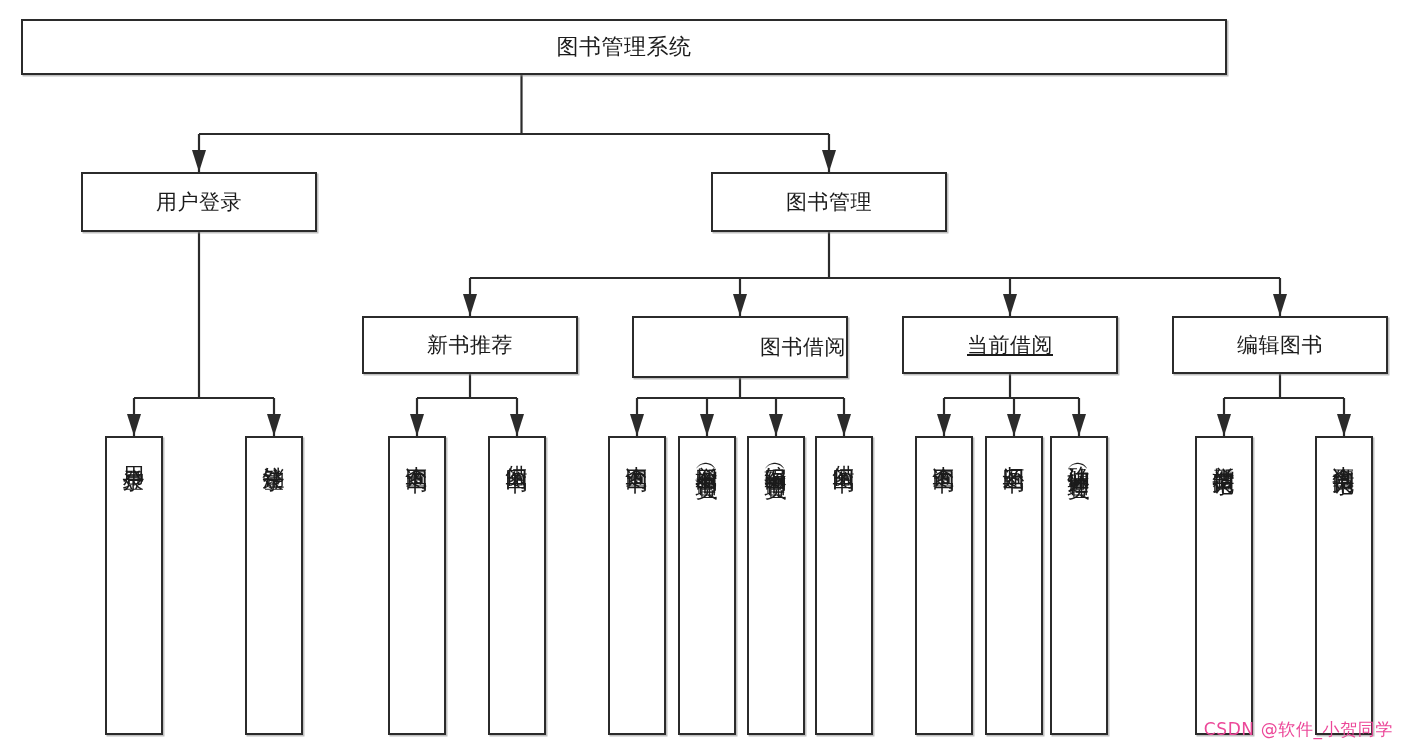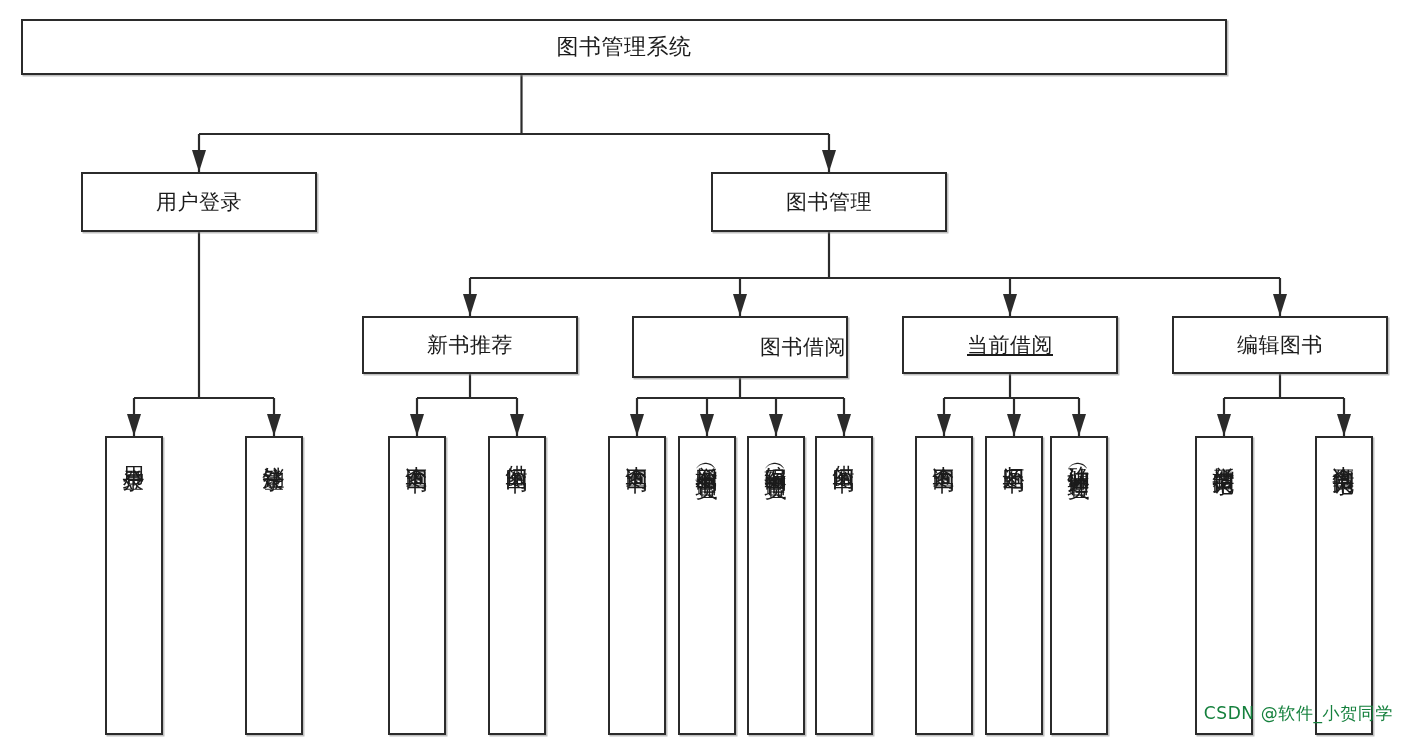--- a/index.html
+++ b/index.html
@@ -51,23 +51,23 @@
     font-size:22px;
     line-height:1.05;
     letter-spacing:2px;
     white-space:normal;
     margin:0 auto;
   }
   .node.root .label{font-size:22px;}
   .watermark{
     position:absolute;
     right:12px;
-    bottom:22px;
+    bottom:6px;
     font-size:17px;
-    color:#15803d;
+    color:#ec4899;
     letter-spacing:.6px;
     z-index:5;
     white-space:nowrap;
     user-select:none;
   }
 </style>
 </head>
 <body>
 
 <div id="canvas">

